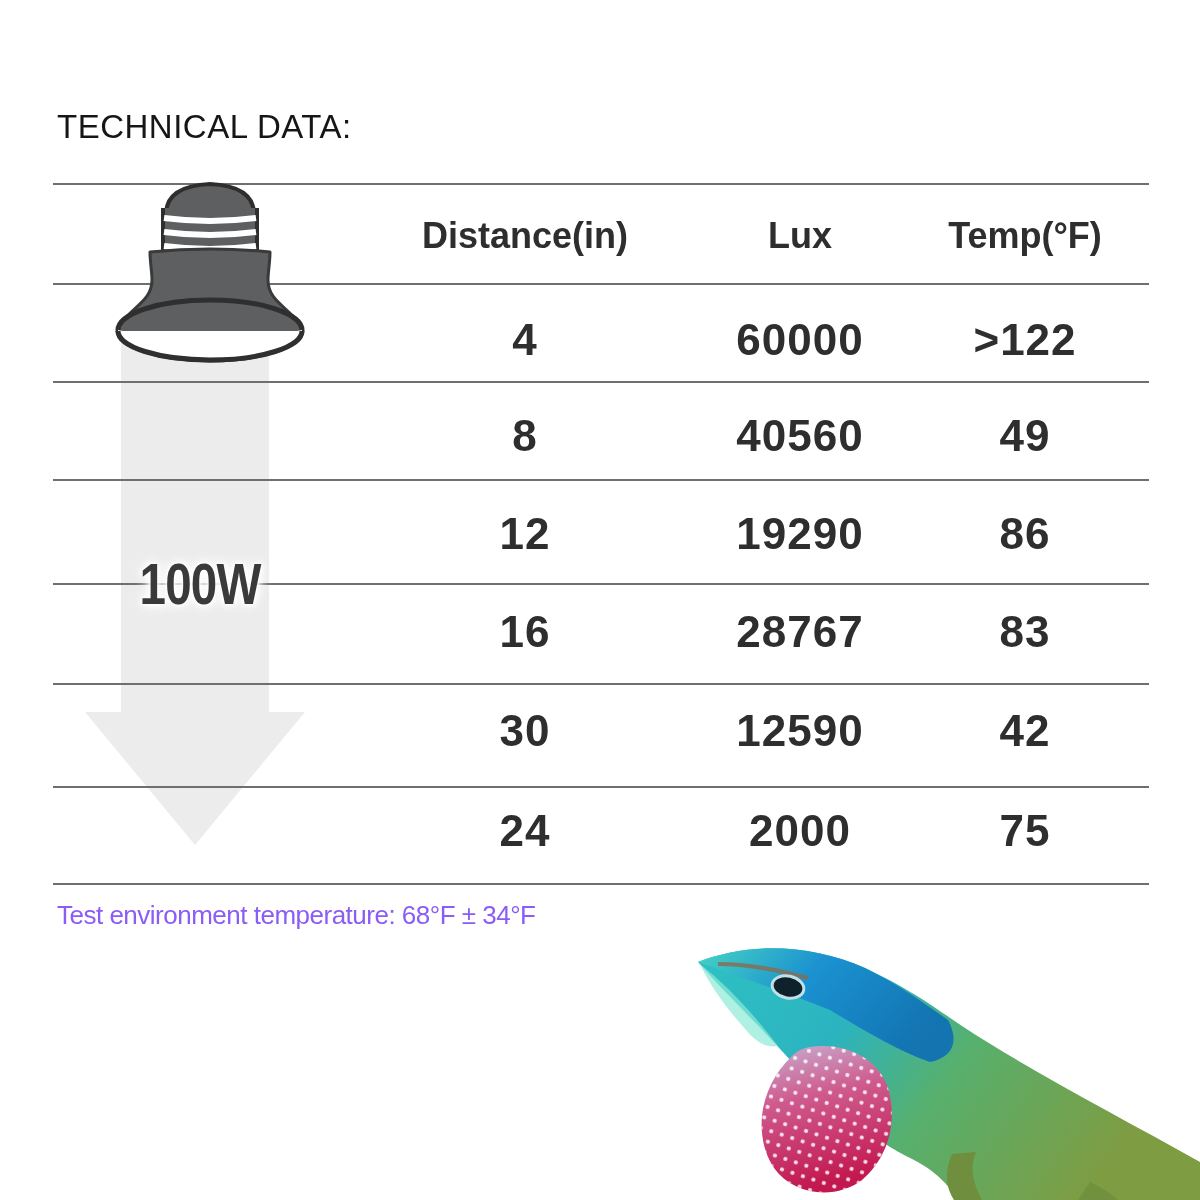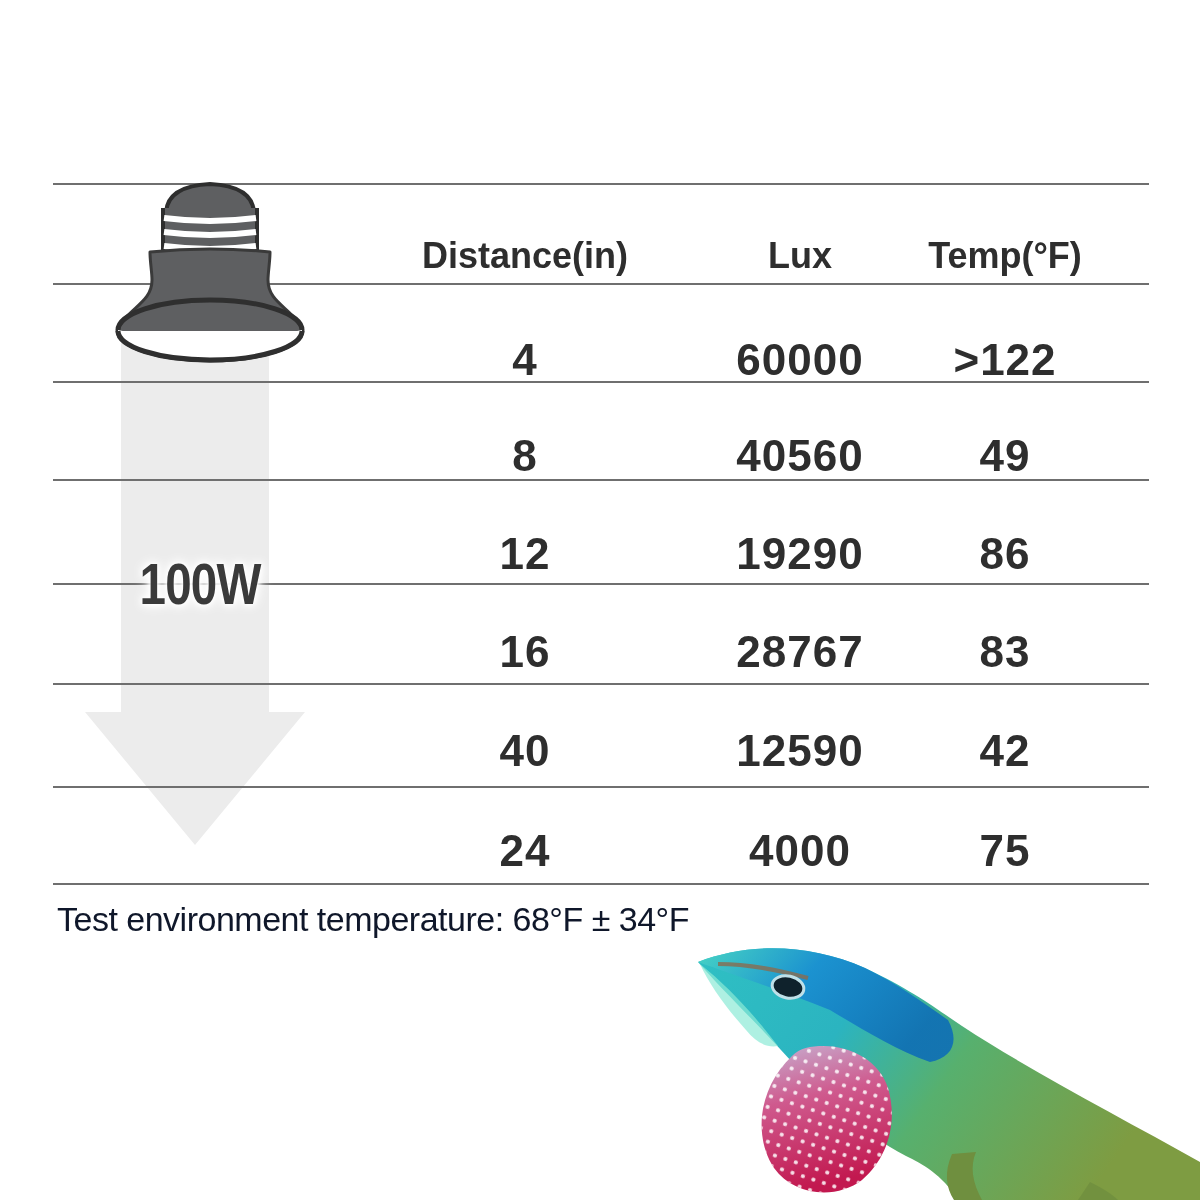--- a/index.html
+++ b/index.html
@@ -27,40 +27,41 @@
     font-size:58px;font-weight:700;color:#3a3a3a;letter-spacing:-1px;
     transform:scaleX(0.82);transform-origin:center;z-index:4;
     text-shadow:0 0 5px #fff,0 0 8px #fff,0 0 12px #fff,0 0 16px #fff;
   }
   
   .trow{
     position:absolute;left:0;top:0;width:1200px;height:0;z-index:3;
   }
   .cell{
     position:absolute;transform:translateY(-50%);text-align:center;
-    font-weight:700;color:#2e2e2e;margin-top:20px;
+    font-weight:700;color:#2e2e2e;
   }
   .hdr .cell{font-size:36px;}
   .drow .cell{font-size:44px;letter-spacing:1px;}
   .col0{left:385px;width:280px;}
   .col1{left:670px;width:260px;}
-  .col2{left:880px;width:250px;}
+  .col2{left:900px;width:250px;}
   
   .footnote{
-    position:absolute;left:57px;top:900px;font-size:34px;color:#0f172a;
+    position:absolute;left:57px;top:900px;font-size:26px;color:#8b5cf6;
     z-index:5;letter-spacing:-0.5px;
   }
   
   .lizard-svg{position:absolute;left:660px;top:930px;z-index:6;}
 </style>
 </head>
 <body>
 
 <div id="canvas">
 
+  <div class="title">TECHNICAL DATA:</div>
 
   <svg class="arrow-svg" width="1200" height="1200" viewBox="0 0 1200 1200">
     <polygon points="121,340 269,340 269,712 305,712 195,845 85,712 121,712" fill="#ececec"></polygon>
   </svg>
 
   <div id="rules">
       <div class="rule" style="top: 183px;"></div>
       <div class="rule" style="top: 283px;"></div>
       <div class="rule" style="top: 381px;"></div>
       <div class="rule" style="top: 479px;"></div>
@@ -120,27 +121,27 @@
         <div class="cell col0">12</div>
         <div class="cell col1">19290</div>
         <div class="cell col2">86</div>
       </div>
       <div class="trow drow" style="top: 632px;">
         <div class="cell col0">16</div>
         <div class="cell col1">28767</div>
         <div class="cell col2">83</div>
       </div>
       <div class="trow drow" style="top: 731px;">
-        <div class="cell col0">40</div>
+        <div class="cell col0">30</div>
         <div class="cell col1">12590</div>
         <div class="cell col2">42</div>
       </div>
       <div class="trow drow" style="top: 831px;">
         <div class="cell col0">24</div>
-        <div class="cell col1">4000</div>
+        <div class="cell col1">2000</div>
         <div class="cell col2">75</div>
       </div>
     </div>
 
   <div class="footnote">Test environment temperature: 68°F ± 34°F</div>
 
   <svg class="lizard-svg" width="540" height="270" viewBox="0 0 540 270">
     <defs>
       <linearGradient id="bodyGrad" x1="0" y1="0" x2="1" y2="0.35">
         <stop offset="0" stop-color="#2fc0c4"></stop>

